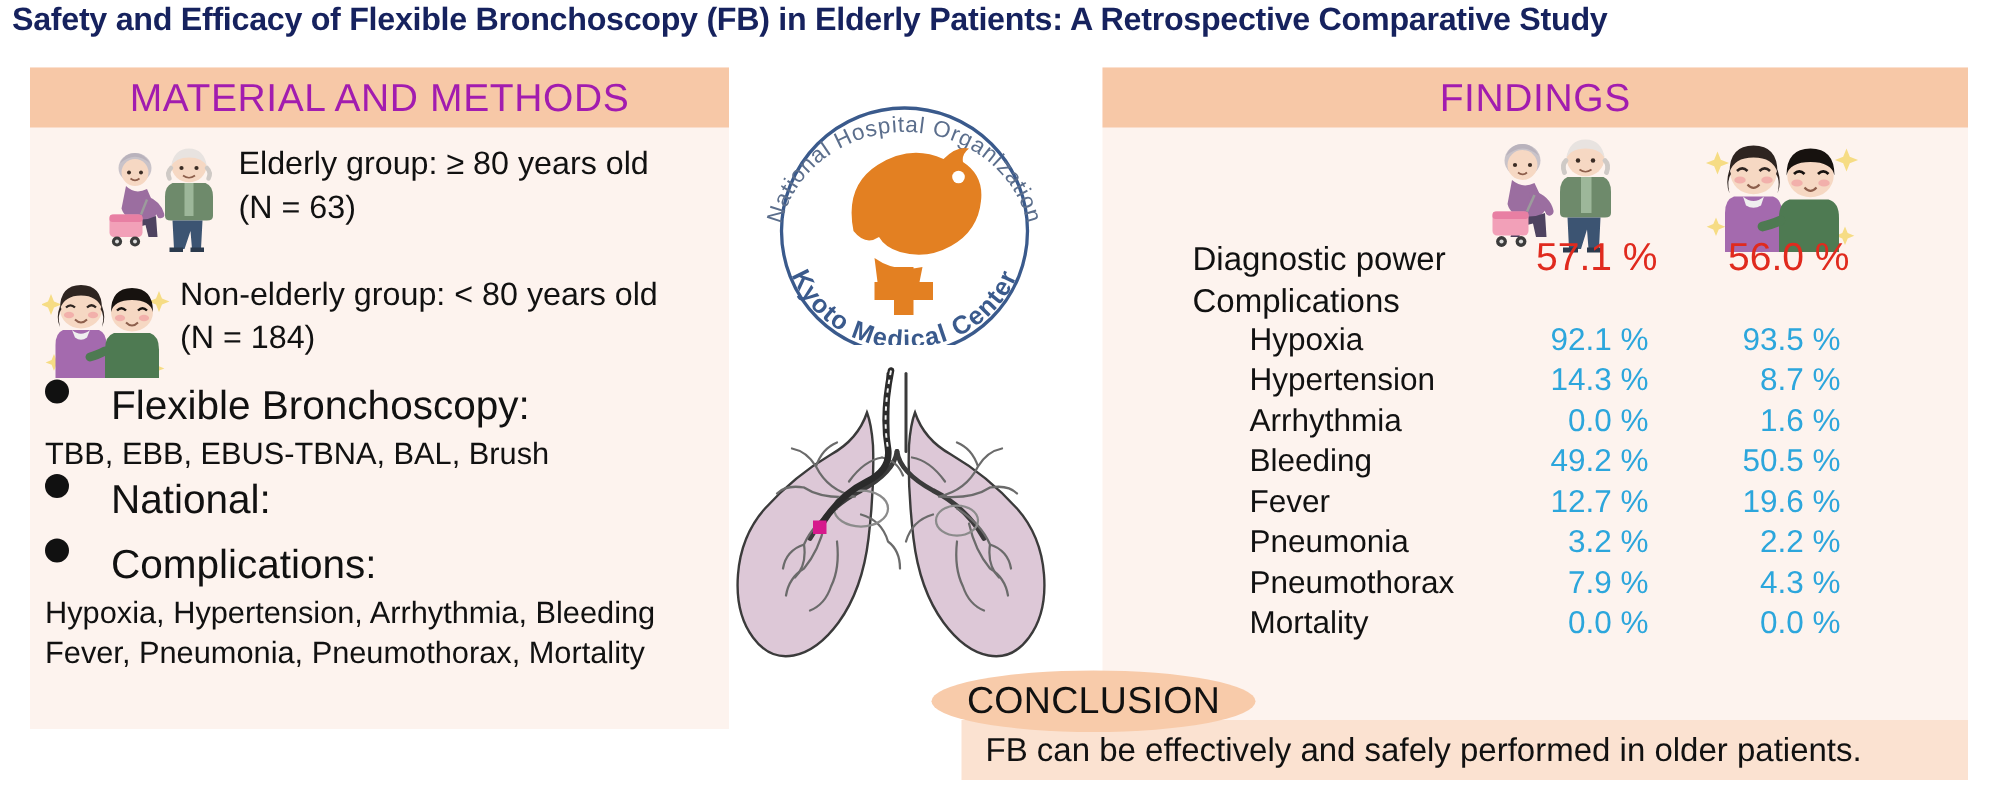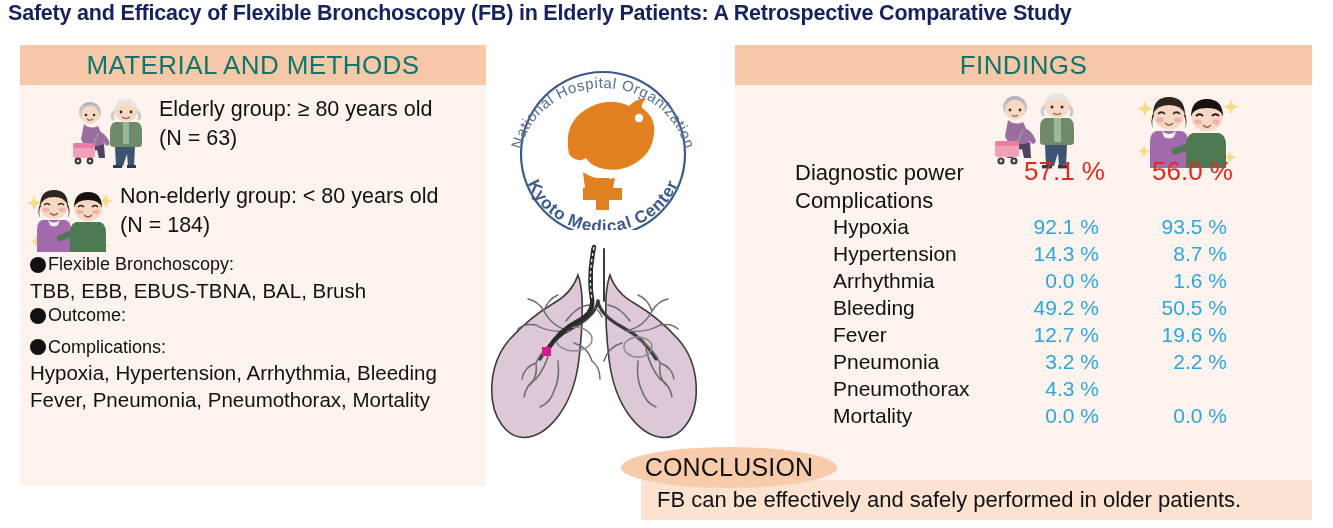--- a/index.html
+++ b/index.html
@@ -14,41 +14,41 @@
   
   .title {
     position: absolute; left: 8px; top: 1px; width: 1322px;
     font-size: 21.5px; font-weight: bold; color: #16225E;
     letter-spacing: -0.2px; white-space: nowrap;
   }
 
   
   .panel { position: absolute; background: #FDF3EE; }
   .panel-header {
-    background: #F7C8A7; color: #0f766e;
+    background: #F7C8A7; color: #a21caf;
     display: flex; align-items: center; justify-content: center;
     font-size: 26px; letter-spacing: 0.4px;
   }
 
   
   #mm-panel { left: 20px; top: 45px; width: 466px; height: 441px; }
   #mm-header { height: 40px; }
   .mm-body { position: absolute; left: 0; top: 40px; width: 100%; }
 
   .group-row { position: relative; height: 75px; }
   .group-icon { position: absolute; left: 8px; top: 4px; width: 86px; height: 72px; }
   .group-text {
     position: absolute; left: 100px; top: 2px; right: 2px;
     font-size: 21.5px; color: #111; line-height: 1.33;
   }
 
   .bullets { position: absolute; left: 10px; top: 168px; width: 450px; }
   .bullet-line {
-    font-size: 18px; color: #111; line-height: 1.32;
-    display: flex; align-items: center; white-space: nowrap;
+    font-size: 27px; color: #111; line-height: 1.32;
+    display: flex; align-items: flex-start; white-space: nowrap; gap: 26px;
   }
   .bullet-dot {
     display: inline-block; width: 16px; height: 16px; border-radius: 50%;
     background: #111; margin-right: 2px; flex: none;
   }
   .plain-line { font-size: 20.5px; color: #111; line-height: 1.32; white-space: nowrap; }
   .gap { height: 8px; }
 
   
   #logo-wrap { position: absolute; left: 497px; top: 62px; width: 212px; height: 168px; }
@@ -186,21 +186,21 @@
 
       <div class="bullets">
         <div class="bullet-line">
           <span class="bullet-dot"></span>
           <span>Flexible Bronchoscopy:</span>
         </div>
         <div class="plain-line">TBB, EBB, EBUS-TBNA, BAL, Brush</div>
 
         <div class="bullet-line">
           <span class="bullet-dot"></span>
-          <span>Outcome:</span>
+          <span>National:</span>
         </div>
 
         <div class="gap"></div>
 
         <div class="bullet-line">
           <span class="bullet-dot"></span>
           <span>Complications:</span>
         </div>
         <div class="plain-line">Hypoxia, Hypertension, Arrhythmia, Bleeding</div>
         <div class="plain-line">Fever, Pneumonia, Pneumothorax, Mortality</div>
@@ -370,20 +370,21 @@
         <div class="fd-val comp">12.7 %</div>
         <div class="fd-val comp">19.6 %</div>
       </div>
       <div class="fd-row">
         <div class="fd-label sub">Pneumonia</div>
         <div class="fd-val comp">3.2 %</div>
         <div class="fd-val comp">2.2 %</div>
       </div>
       <div class="fd-row">
         <div class="fd-label sub">Pneumothorax</div>
+        <div class="fd-val comp">7.9 %</div>
         <div class="fd-val comp">4.3 %</div>
       </div>
       <div class="fd-row">
         <div class="fd-label sub">Mortality</div>
         <div class="fd-val comp">0.0 %</div>
         <div class="fd-val comp">0.0 %</div>
       </div>
     </div>
   </div>
 

